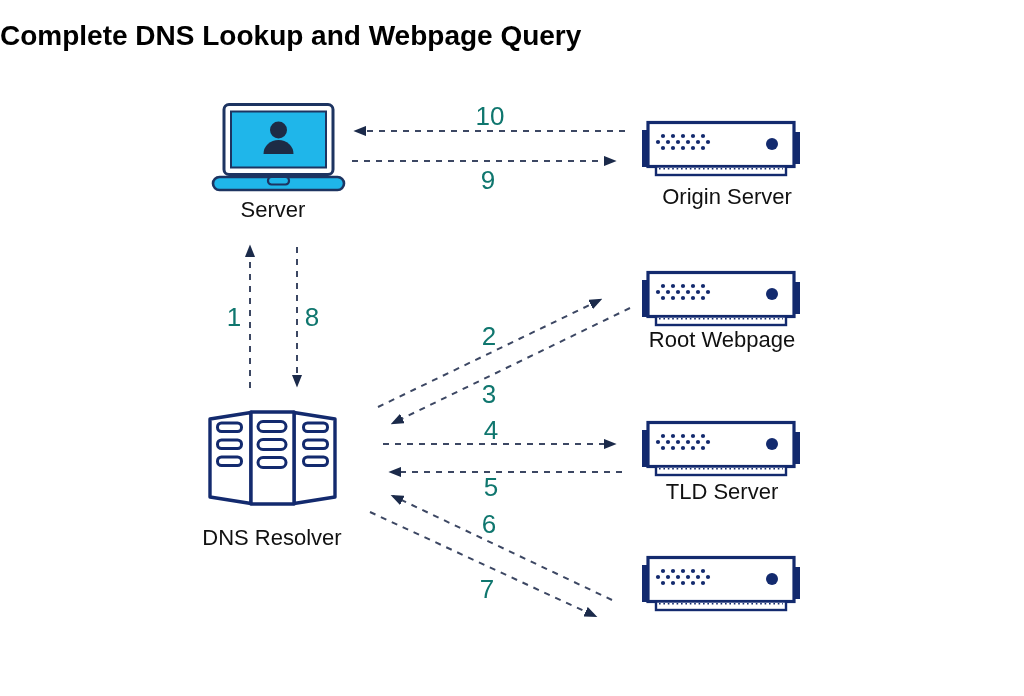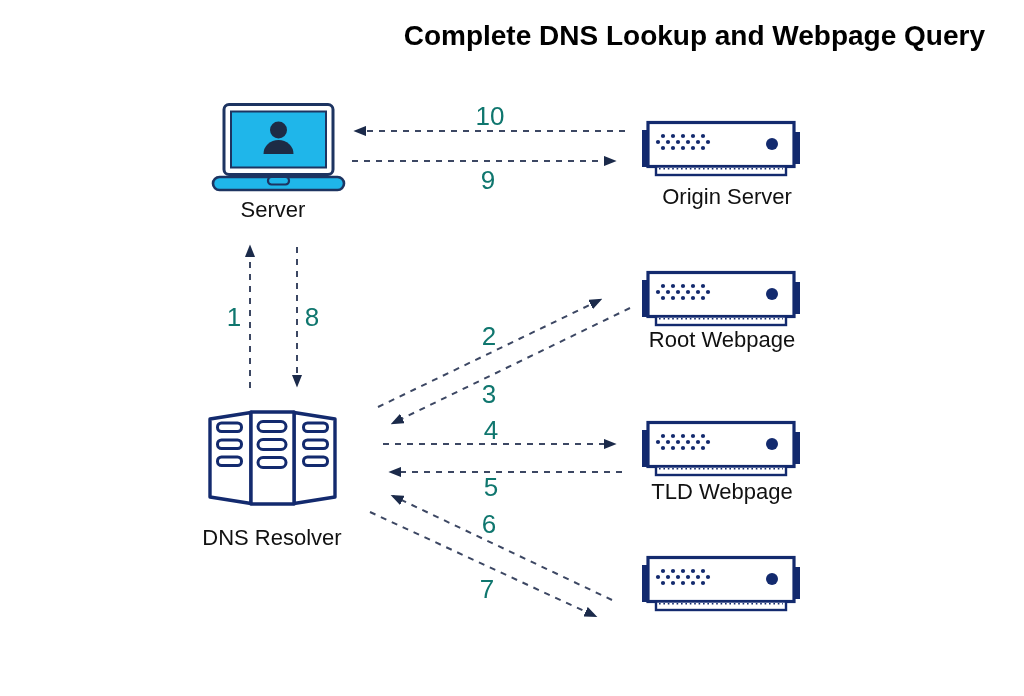--- a/index.html
+++ b/index.html
@@ -1,19 +1,19 @@
 <!DOCTYPE html>
 <html><head>
 <meta charset="utf-8">
 <style>
   html,body{margin:0;padding:0;background:#fff;}
   .canvas{position:relative;width:1024px;height:696px;background:#fff;overflow:hidden;
           font-family:"Liberation Sans",sans-serif;color:#1a1a1a;}
   .abs{position:absolute;}
-  .title{position:absolute;top:20px;left:0;width:985px;margin:0;text-align:right;
+  .title{position:absolute;top:20px;left:0;width:985px;margin:0;text-align:left;
          font-size:28px;font-weight:700;color:#000;letter-spacing:0;}
   .node-label{position:absolute;transform:translate(-50%,-50%);font-size:22px;color:#111;
               white-space:nowrap;text-align:center;line-height:1.3;}
   .num{position:absolute;transform:translate(-50%,-50%);font-size:26px;color:#0f766e;
        white-space:nowrap;}
   svg{display:block;}
   .arrow{stroke:#3c4763;stroke-width:2;stroke-dasharray:6 6;fill:none;}
 </style>
 </head>
 <body>
@@ -117,21 +117,21 @@
     </svg>
 
   <svg class="abs" style="left:641px;top:554px" width="160" height="60">
       <use href="#sym-server"></use>
     </svg>
 
   <div class="node-label" style="left:273px;top:210px">Server</div>
   <div class="node-label" style="left:272px;top:538px">DNS Resolver</div>
   <div class="node-label" style="left:727px;top:197px">Origin Server</div>
   <div class="node-label" style="left:722px;top:340px">Root Webpage</div>
-  <div class="node-label" style="left:722px;top:492px">TLD Webpage</div>
+  <div class="node-label" style="left:722px;top:492px">TLD Server</div>
   <div class="node-label" style="left:719px;top:641px">
   </div>
 
   <div class="num" style="left:234px;top:317px">1</div>
   <div class="num" style="left:489px;top:336px">2</div>
   <div class="num" style="left:489px;top:394px">3</div>
   <div class="num" style="left:491px;top:430px">4</div>
   <div class="num" style="left:491px;top:487px">5</div>
   <div class="num" style="left:489px;top:524px">6</div>
   <div class="num" style="left:487px;top:589px">7</div>

